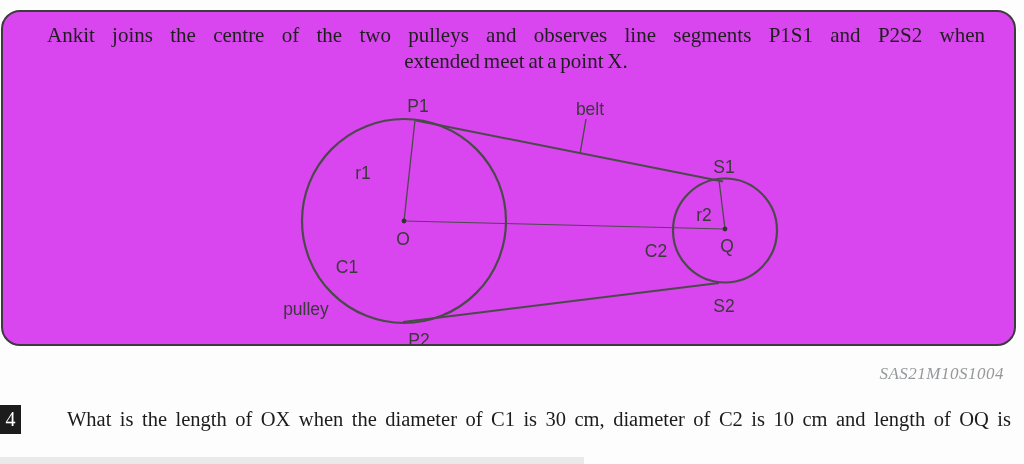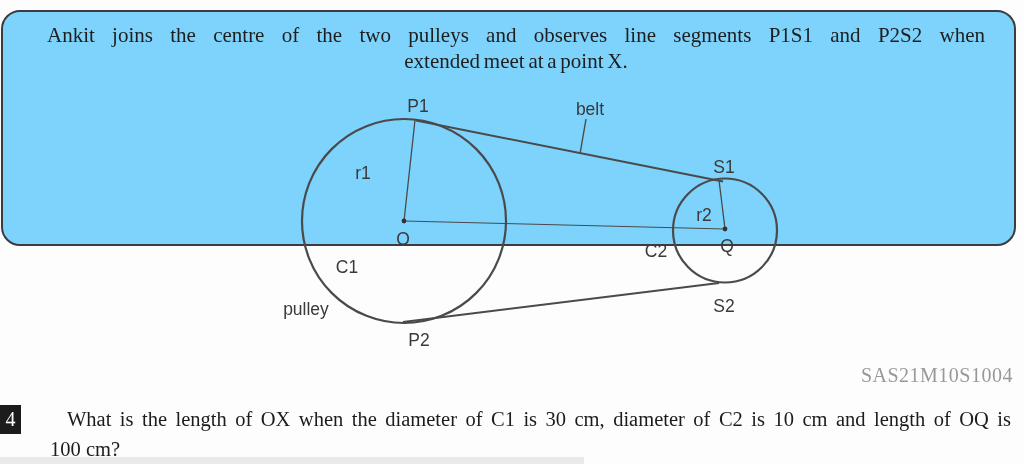--- a/index.html
+++ b/index.html
@@ -9,24 +9,24 @@
     background: #fdfdfd;
     overflow: hidden;
     font-family: "Liberation Serif", serif;
     color: #1f1f1f;
   }
 
   
   .card {
     position: absolute;
     left: 1px; top: 10px;
-    width: 1015px; height: 236px;
+    width: 1015px; height: 336px;
     border: 2.5px solid #3c3c3c;
     border-radius: 19px;
-    background: #7dd3fc;
+    background: #d946ef;
   }
   .intro {
     position: absolute;
     left: 44px; top: 11px;
     width: 938px;
     font-size: 21px;
     line-height: 25.5px;
     color: #1e1e1e;
   }
   .intro-line1 {
@@ -49,24 +49,25 @@
     font-family: "Liberation Sans", "DejaVu Sans", sans-serif;
     font-size: 17.5px;
     fill: #3a3a3a;
   }
   .stroke { stroke: #4a4a4a; fill: none; }
   .dot { fill: #333333; stroke: none; }
 
   
   .ref-code {
     position: absolute;
-    top: 364px; right: 11px;
-    font-size: 20px;
+    top: 364px; right: 20px;
+    font-size: 17px;
     letter-spacing: 0.5px;
     color: #96989a;
+    font-style: italic;
   }
 
   
   .qnum {
     position: absolute;
     left: 0; top: 405px;
     width: 21px; height: 29px;
     background: #1c1c1c;
     color: #ffffff;
     font-size: 20px;
@@ -143,18 +144,17 @@
       <text x="416" y="334" text-anchor="middle">P2</text>
     </svg>
   </div>
 
   <div class="ref-code">SAS21M10S1004</div>
 
   <div class="qnum">4</div>
 
   <div class="qtext">
     <div class="qline1">What is the length of OX when the diameter of C1 is 30 cm, diameter of C2 is 10 cm and length of OQ is</div>
-    <div class="qline2">100 cm?</div>
   </div>
 
   <div class="bottom-bar"></div>
 
 </div>
 
 </body></html>

